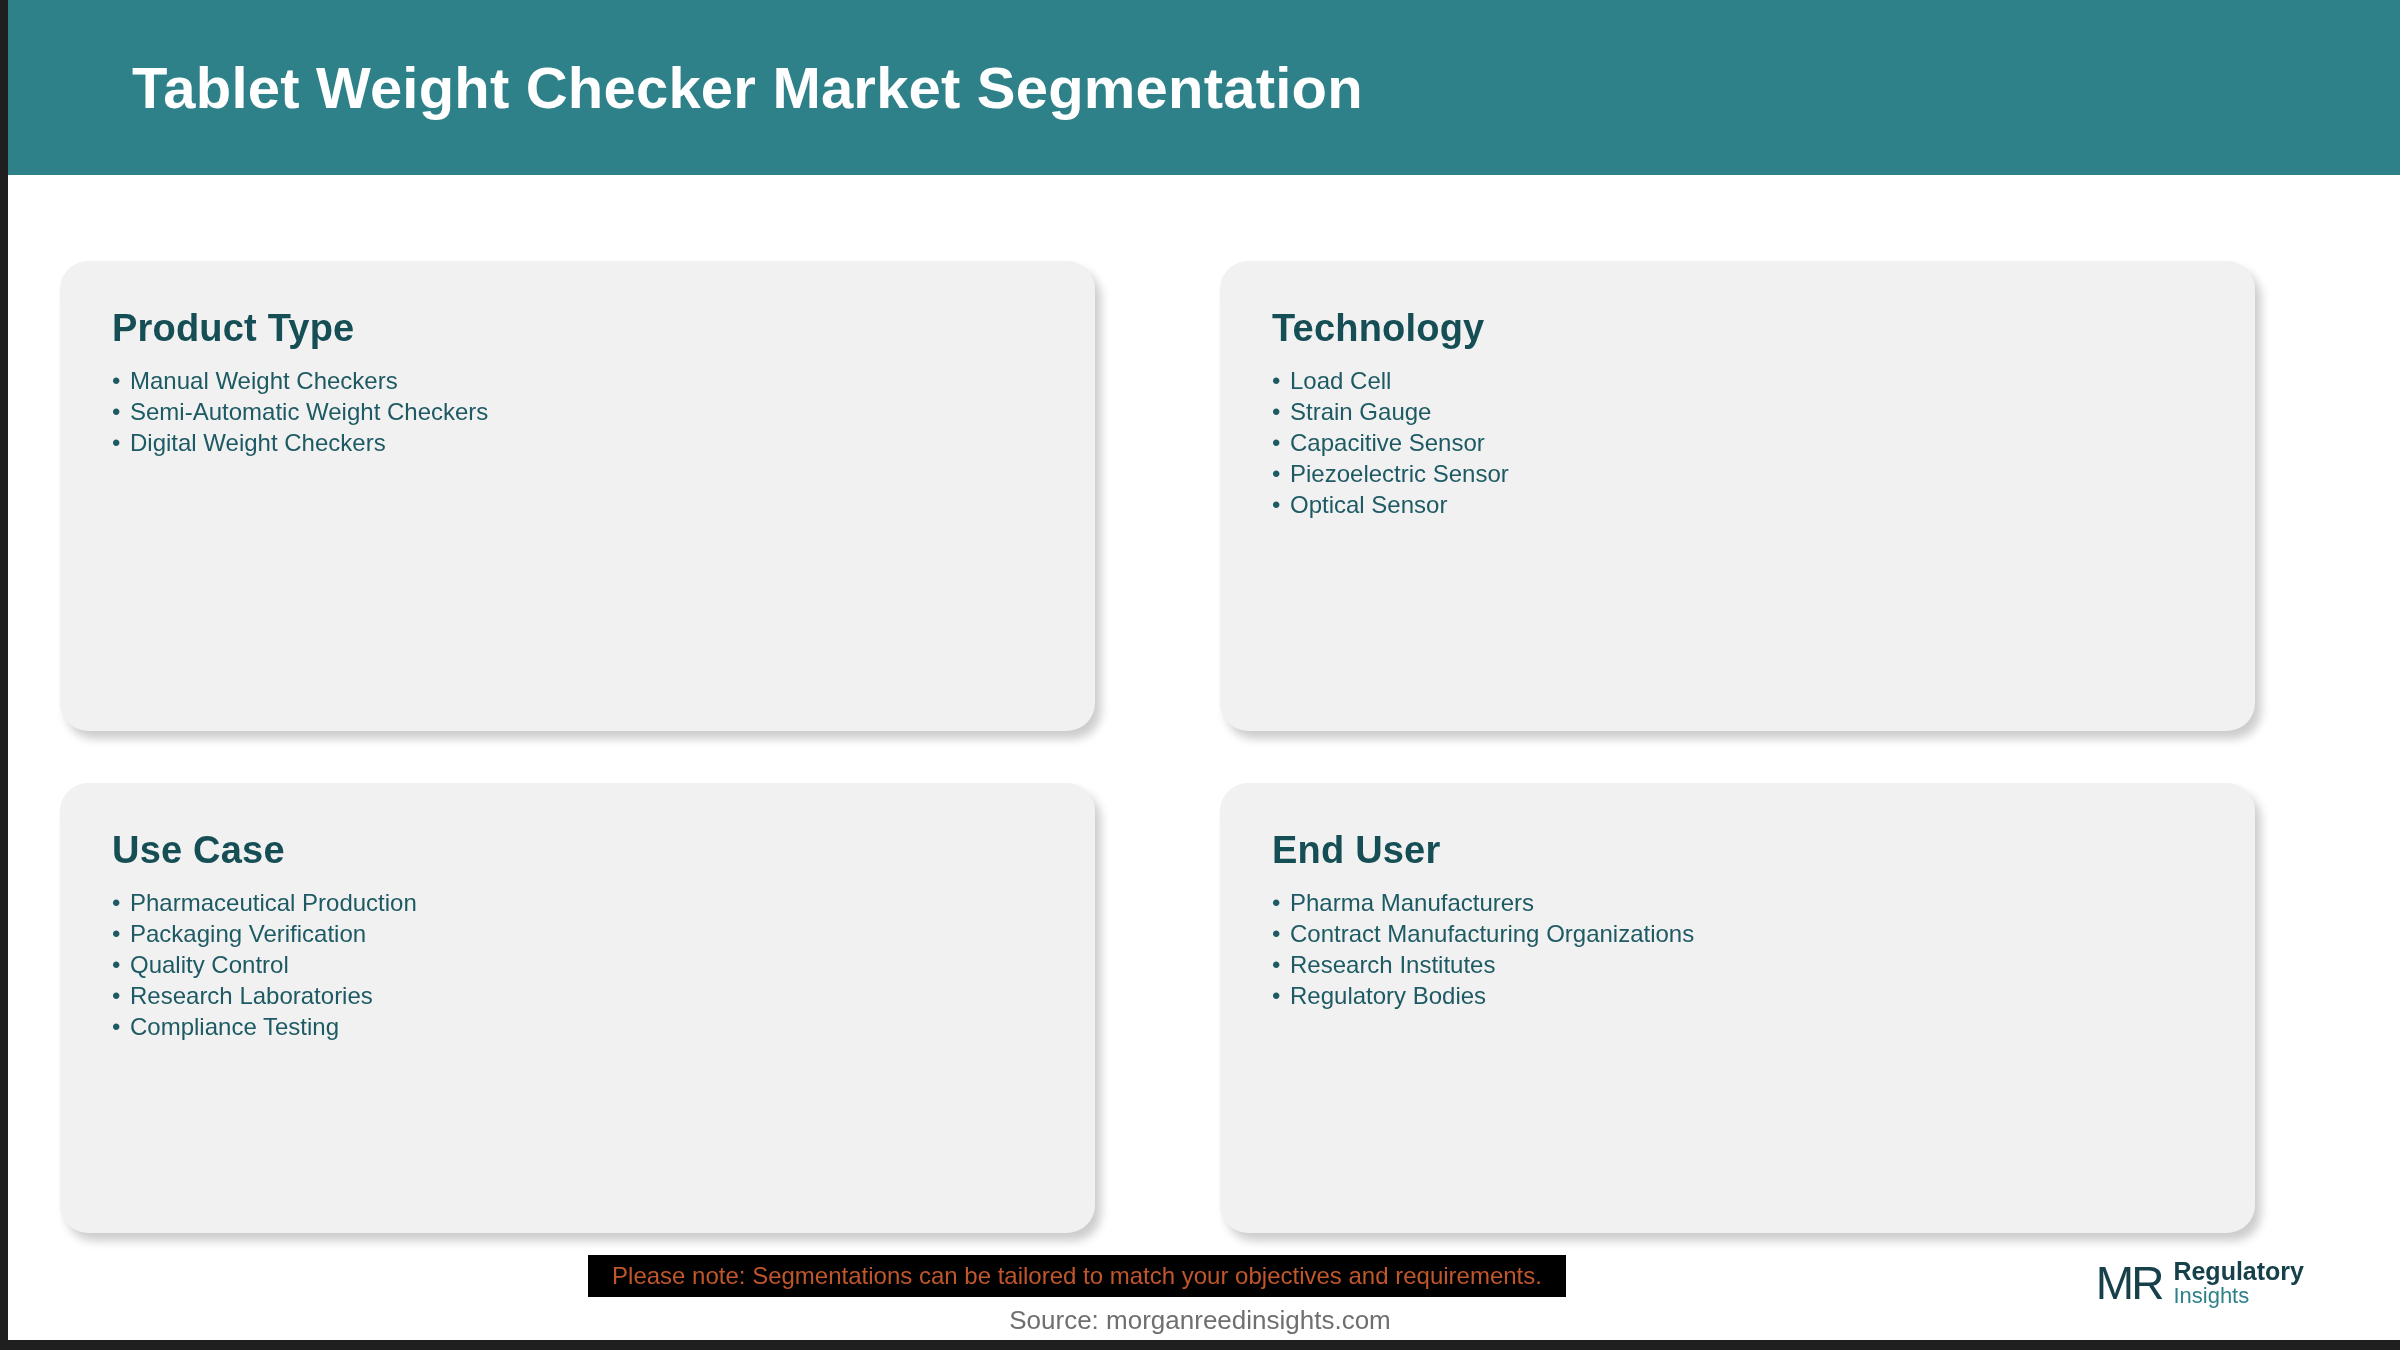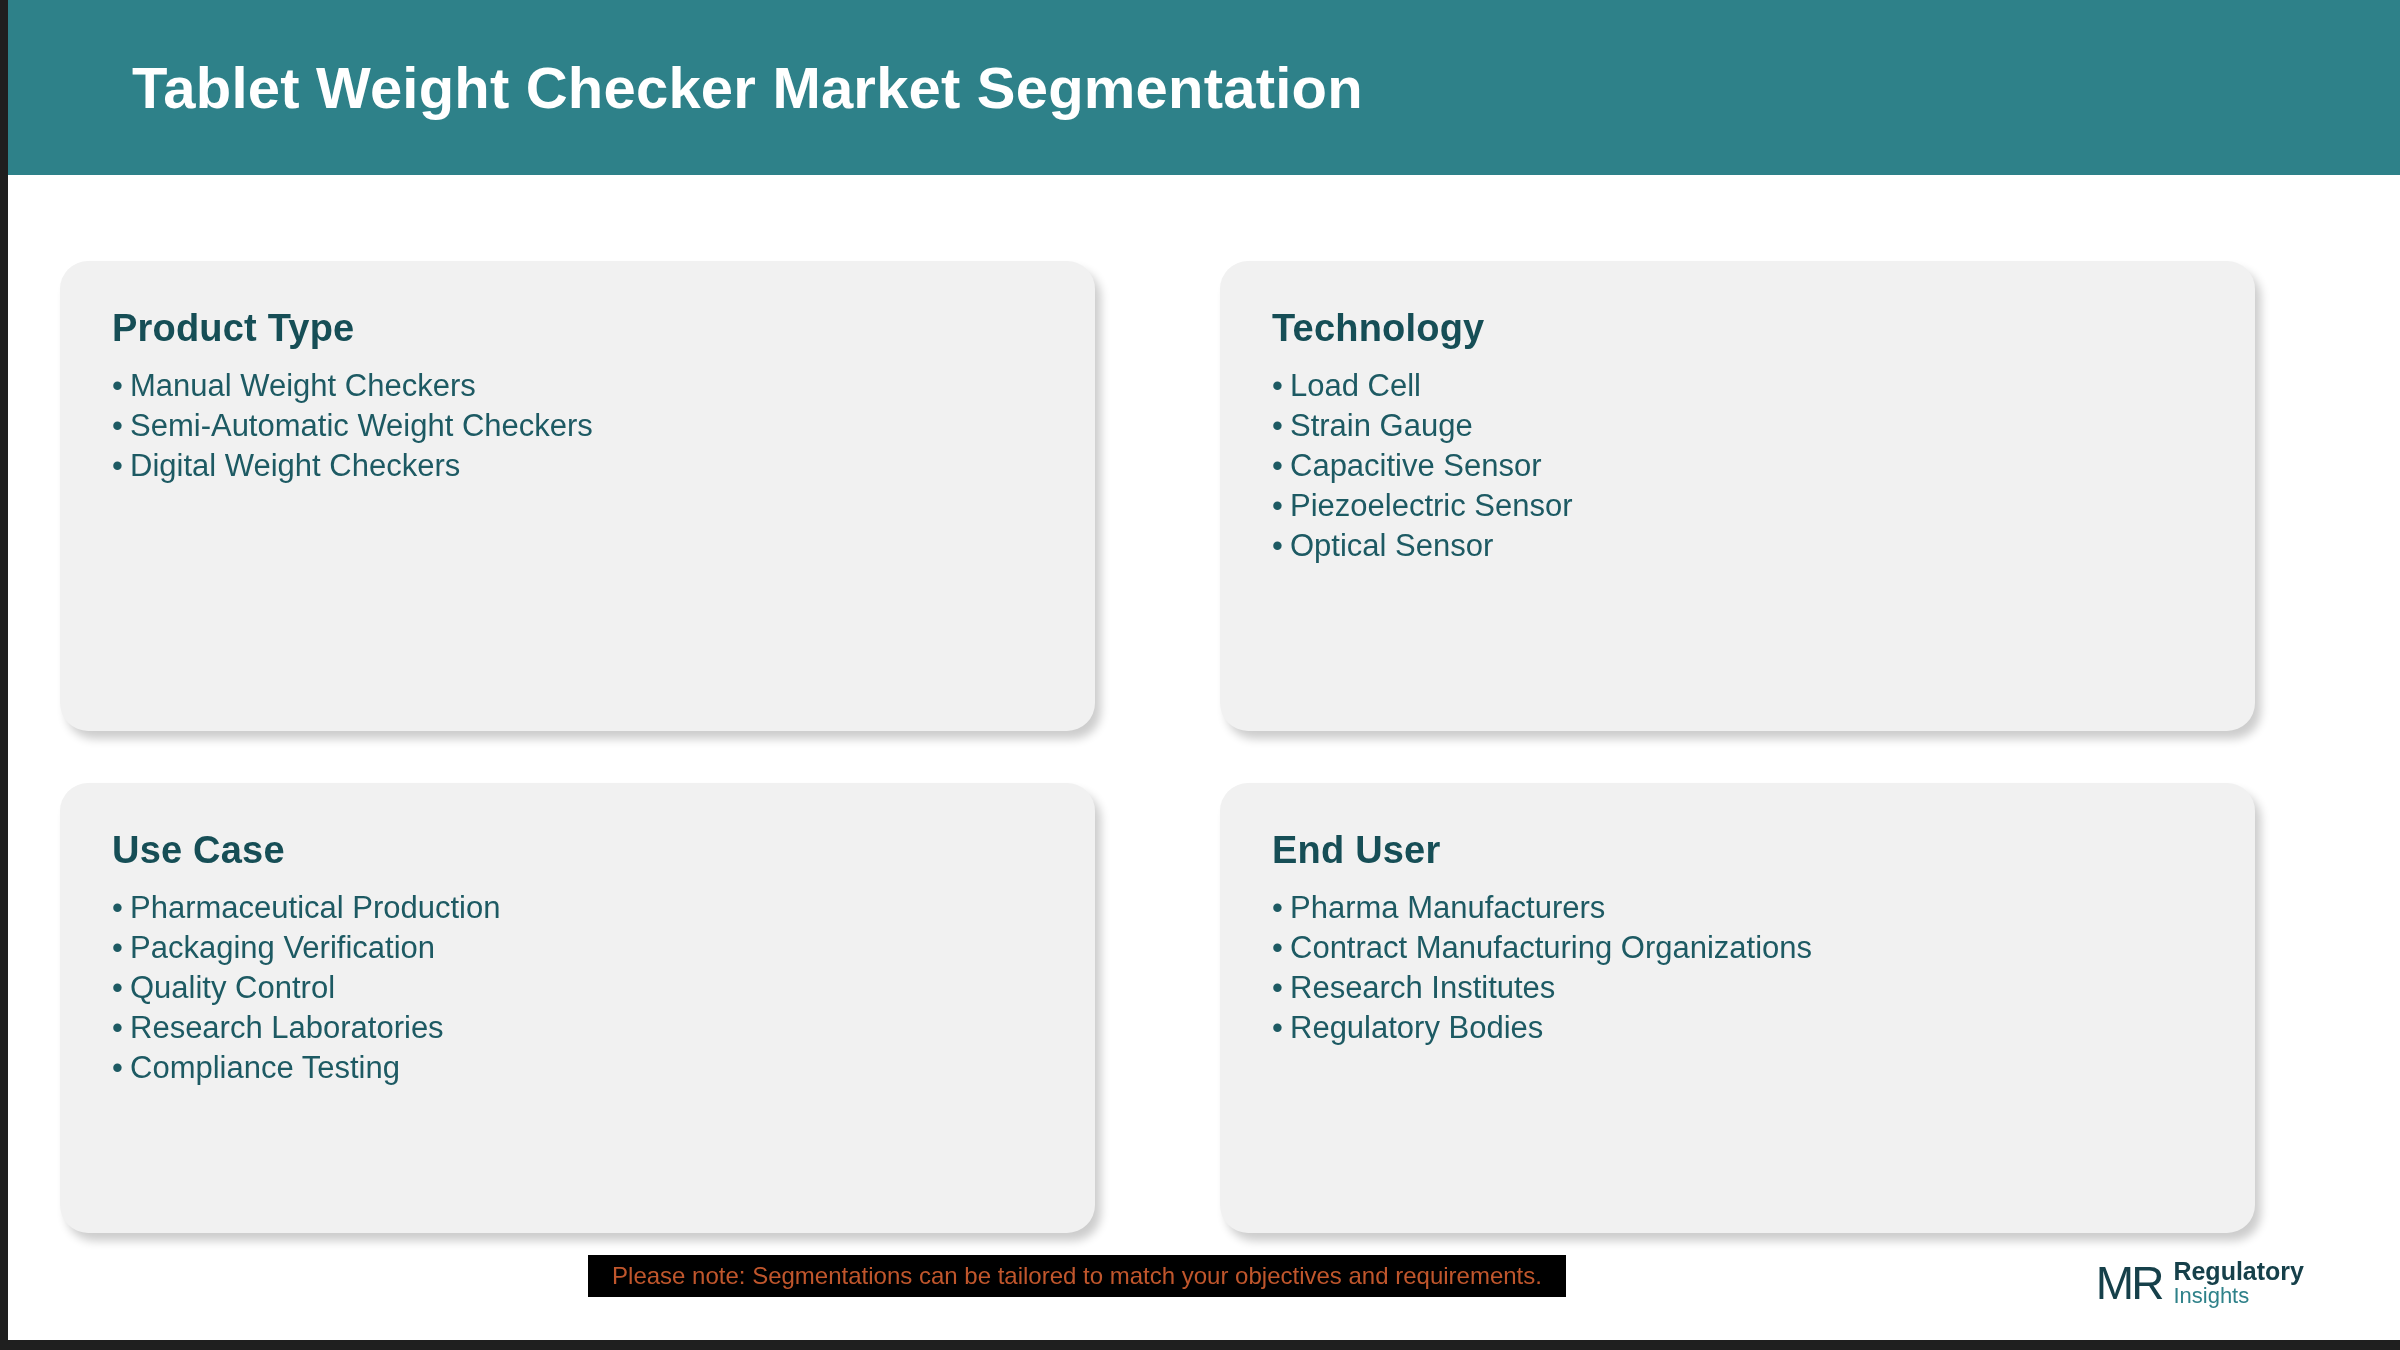--- a/index.html
+++ b/index.html
@@ -92,21 +92,21 @@
     margin: 0 0 16px 0;
     letter-spacing: 0.2px;
   }
   .card-list {
     list-style: none;
     margin: 0;
     padding: 0;
   }
   .card-list li {
     color: #1d5a63;
-    font-size: 31px;
+    font-size: 24px;
     line-height: 1.29;
     white-space: nowrap;
   }
   .bullet {
     display: inline-block;
     width: 18px;
     color: #1d5a63;
   }
 
   
@@ -228,20 +228,21 @@
       </div>
 
     </div>
 
   </div>
 
   <div class="note">
     <span class="note-text">Please note: Segmentations can be tailored to match your objectives and requirements.</span>
   </div>
 
+  <div class="source">Source: morganreedinsights.com</div>
 
   <div class="logo">
     <span class="logo-mark">MR</span>
     <span class="logo-words">
       <span class="logo-line1">Regulatory</span><br>
       <span class="logo-line2">Insights</span>
     </span>
   </div>
 
 </div>

